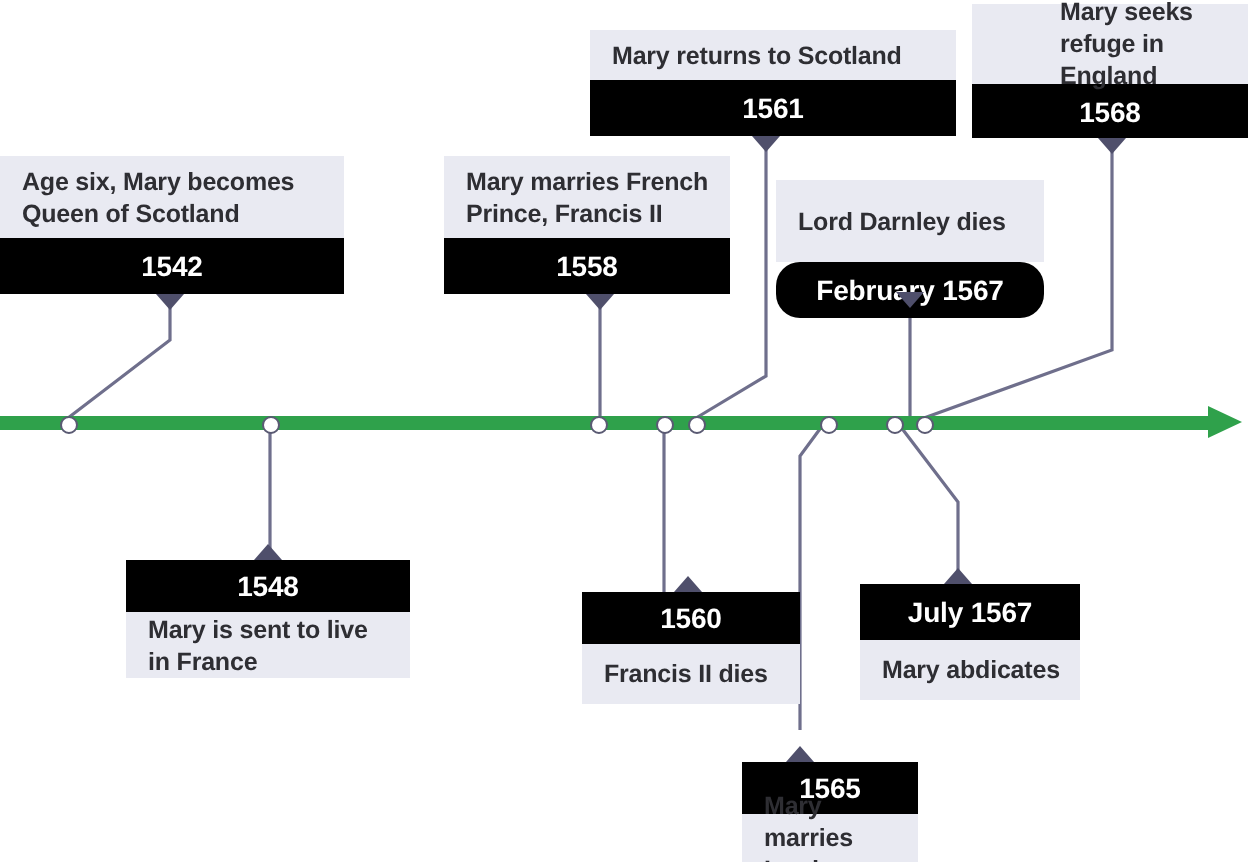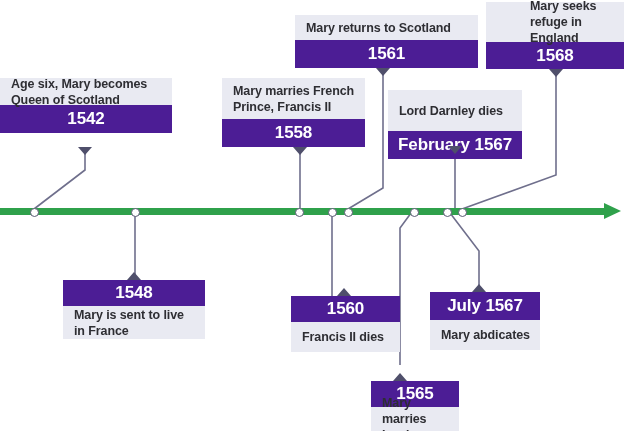--- a/index.html
+++ b/index.html
@@ -67,23 +67,23 @@
   .seg-text {
     background: #e9eaf2;
     color: #2e2e33;
     font-size: 12.5px;
     font-weight: bold;
     line-height: 16px;
     padding: 6px 10px 6px 11px;
     letter-spacing: -0.1px;
   }
   .seg-year {
-    background: #4c1d95;
+    background: #000000;
     color: #ffffff;
-    font-size: 17px;
+    font-size: 14px;
     font-weight: bold;
     line-height: 16px;
     justify-content: center;
     padding: 5px 8px;
     letter-spacing: -0.1px;
   }
   .pointer-down {
     position: absolute;
     width: 0;
     height: 0;
@@ -127,40 +127,40 @@
   <div class="node" style="left:34px;  top:212px;"></div>
   <div class="node" style="left:135px; top:212px;"></div>
   <div class="node" style="left:299px; top:212px;"></div>
   <div class="node" style="left:332px; top:212px;"></div>
   <div class="node" style="left:348px; top:212px;"></div>
   <div class="node" style="left:414px; top:212px;"></div>
   <div class="node" style="left:447px; top:212px;"></div>
   <div class="node" style="left:462px; top:212px;"></div>
 
   <div class="card" style="left:0px; top:78px; width:172px;">
-    <div class="seg seg-text" style="height:27px;">Age six, Mary becomes Queen of Scotland</div>
+    <div class="seg seg-text" style="height:41px;">Age six, Mary becomes Queen of Scotland</div>
     <div class="seg seg-year" style="height:28px;">1542</div>
     <div class="pointer-down" style="left:85px; top:69px;"></div>
   </div>
 
   <div class="card" style="left:222px; top:78px; width:143px;">
     <div class="seg seg-text" style="height:41px;">Mary marries French Prince, Francis II</div>
     <div class="seg seg-year" style="height:28px;">1558</div>
     <div class="pointer-down" style="left:78px; top:69px;"></div>
   </div>
 
   <div class="card" style="left:295px; top:15px; width:183px;">
     <div class="seg seg-text" style="height:25px;">Mary returns to Scotland</div>
     <div class="seg seg-year" style="height:28px;">1561</div>
     <div class="pointer-down" style="left:88px; top:53px;"></div>
   </div>
 
   <div class="card" style="left:388px; top:90px; width:134px;">
     <div class="seg seg-text" style="height:41px;">Lord Darnley dies</div>
-    <div class="seg seg-year" style="height:28px;">February 1567</div>
+    <div class="seg seg-year" style="height:28px;border-radius:12px;">February 1567</div>
     <div class="pointer-down" style="left:67px; top:56px;"></div>
   </div>
 
   <div class="card" style="left:486px; top:2px; width:138px;">
     <div class="seg seg-text" style="height:40px;padding-left:44px;">Mary seeks refuge in England</div>
     <div class="seg seg-year" style="height:27px;">1568</div>
     <div class="pointer-down" style="left:70px; top:67px;"></div>
   </div>
 
   <div class="card" style="left:63px; top:280px; width:142px;">

